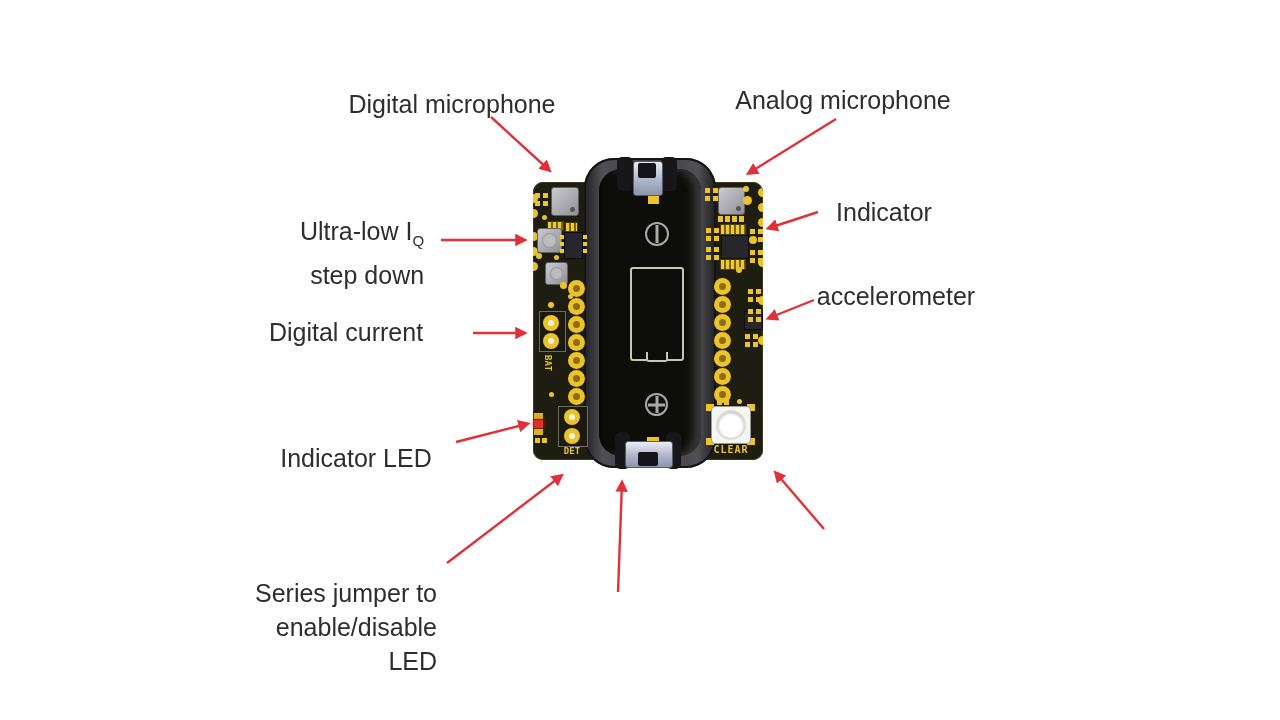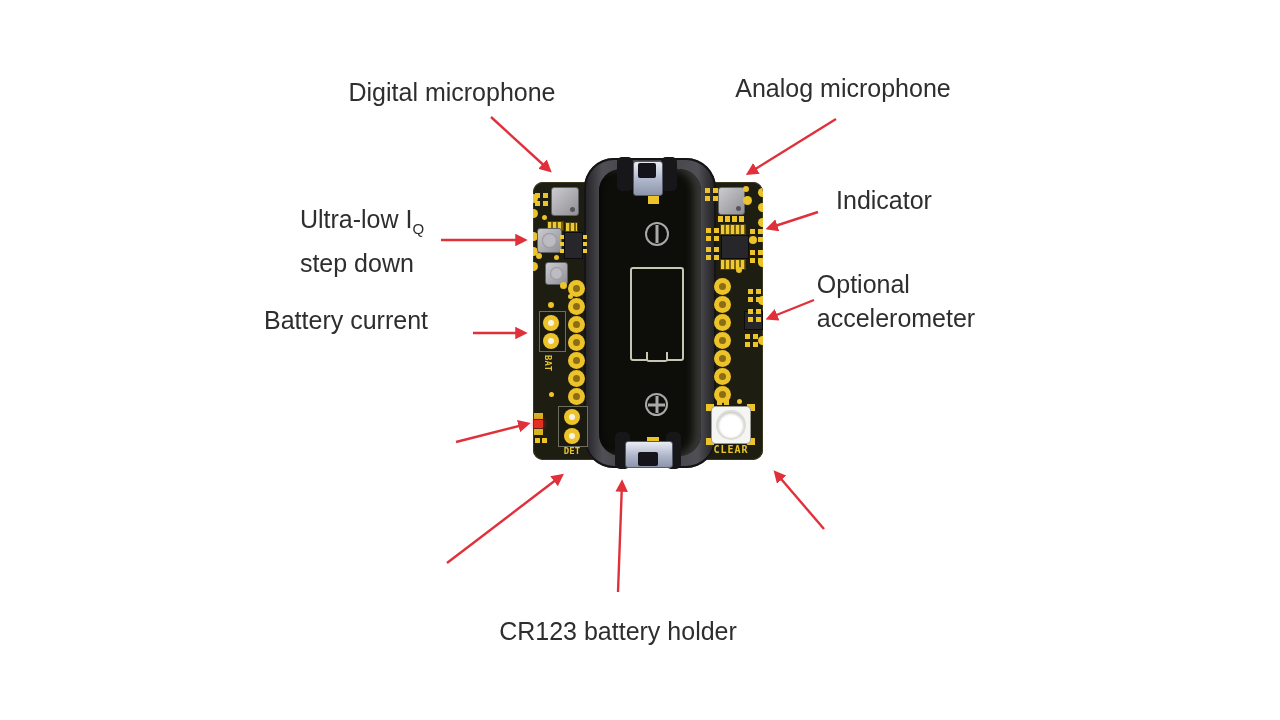--- a/index.html
+++ b/index.html
@@ -2,21 +2,21 @@
 <html style="--page_bg: #ffffff; --label_text: #2e2e2e; --arrow_red: #e0303a; --pcb: #1e1d12; --pad_gold: #edc32a; --silkscreen: #e8c42c; --led_red: #e03020; --holder_gray: #3e3e42; --clip_silver: #aeb6ca;"><head>
 <meta charset="utf-8">
 <title>Board annotation diagram</title>
 <style>
   html,body{margin:0;padding:0;background:#fff;}
   #stage{position:relative;width:1280px;height:720px;background:var(--page_bg,#ffffff);overflow:hidden;
          font-family:"Liberation Sans",sans-serif;}
   .abs{position:absolute;}
   
   .label{position:absolute;transform:translateX(-50%);font-size:25px;line-height:34px;
-         color:var(--label_text,#2e2e2e);text-align:left;white-space:nowrap;z-index:7;}
+         color:var(--label_text,#2e2e2e);text-align:right;white-space:nowrap;z-index:7;margin-top:12px;}
   .label sub{font-size:15px;}
   
   #arrows{position:absolute;left:0;top:0;z-index:6;}
   .arrow{stroke:var(--arrow_red,#e0303a);stroke-width:2.4;fill:none;}
   #ah path{fill:var(--arrow_red,#e0303a);}
   
   #pcb{left:533px;top:182px;width:230px;height:278px;background:var(--pcb,#1e1d12);
        border-radius:10px;box-shadow:0 0 0 1px #3a381f inset;z-index:1;}
   #edge-layer{left:533px;top:182px;width:230px;height:278px;border-radius:10px;overflow:hidden;z-index:2;}
   #holder{left:584px;top:158px;width:132px;height:310px;border-radius:30px;
@@ -173,28 +173,32 @@
     <div>Analog microphone</div>
   </div>
   <div class="label" style="left:362px;top:202px;">
     <div><span>Ultra-low I</span><sub>Q</sub></div>
     <div>step down</div>
   </div>
   <div class="label" style="left:884px;top:183px;">
     <div>Indicator</div>
   </div>
   <div class="label" style="left:346px;top:303px;">
-    <div>Battery current</div>
+    <div>Digital current</div>
   </div>
   <div class="label" style="left:896px;top:267px;">
-    <div>Optional</div>
     <div>accelerometer</div>
   </div>
-  <div class="label" style="left:618px;top:614px;">
-    <div>CR123 battery holder</div>
+  <div class="label" style="left:356px;top:429px;">
+    <div>Indicator LED</div>
+  </div>
+  <div class="label" style="left:346px;top:564px;">
+    <div>Series jumper to</div>
+    <div>enable/disable</div>
+    <div>LED</div>
   </div>
 
 <div class="abs dot gold" style="left: 541.5px; top: 214.5px; width: 5px; height: 5px;"></div>
     <div class="abs dot gold" style="left: 536px; top: 253px; width: 6px; height: 6px;"></div>
     <div class="abs dot gold" style="left: 553.5px; top: 254.5px; width: 5px; height: 5px;"></div>
     <div class="abs dot gold" style="left: 559.5px; top: 281.5px; width: 7px; height: 7px;"></div>
     <div class="abs dot gold" style="left: 567.5px; top: 293.5px; width: 5px; height: 5px;"></div>
     <div class="abs dot gold" style="left: 548px; top: 302px; width: 6px; height: 6px;"></div>
     <div class="abs dot gold" style="left: 548.5px; top: 391.5px; width: 5px; height: 5px;"></div>
     <div class="abs dot gold" style="left: 743px; top: 186px; width: 6px; height: 6px;"></div>

